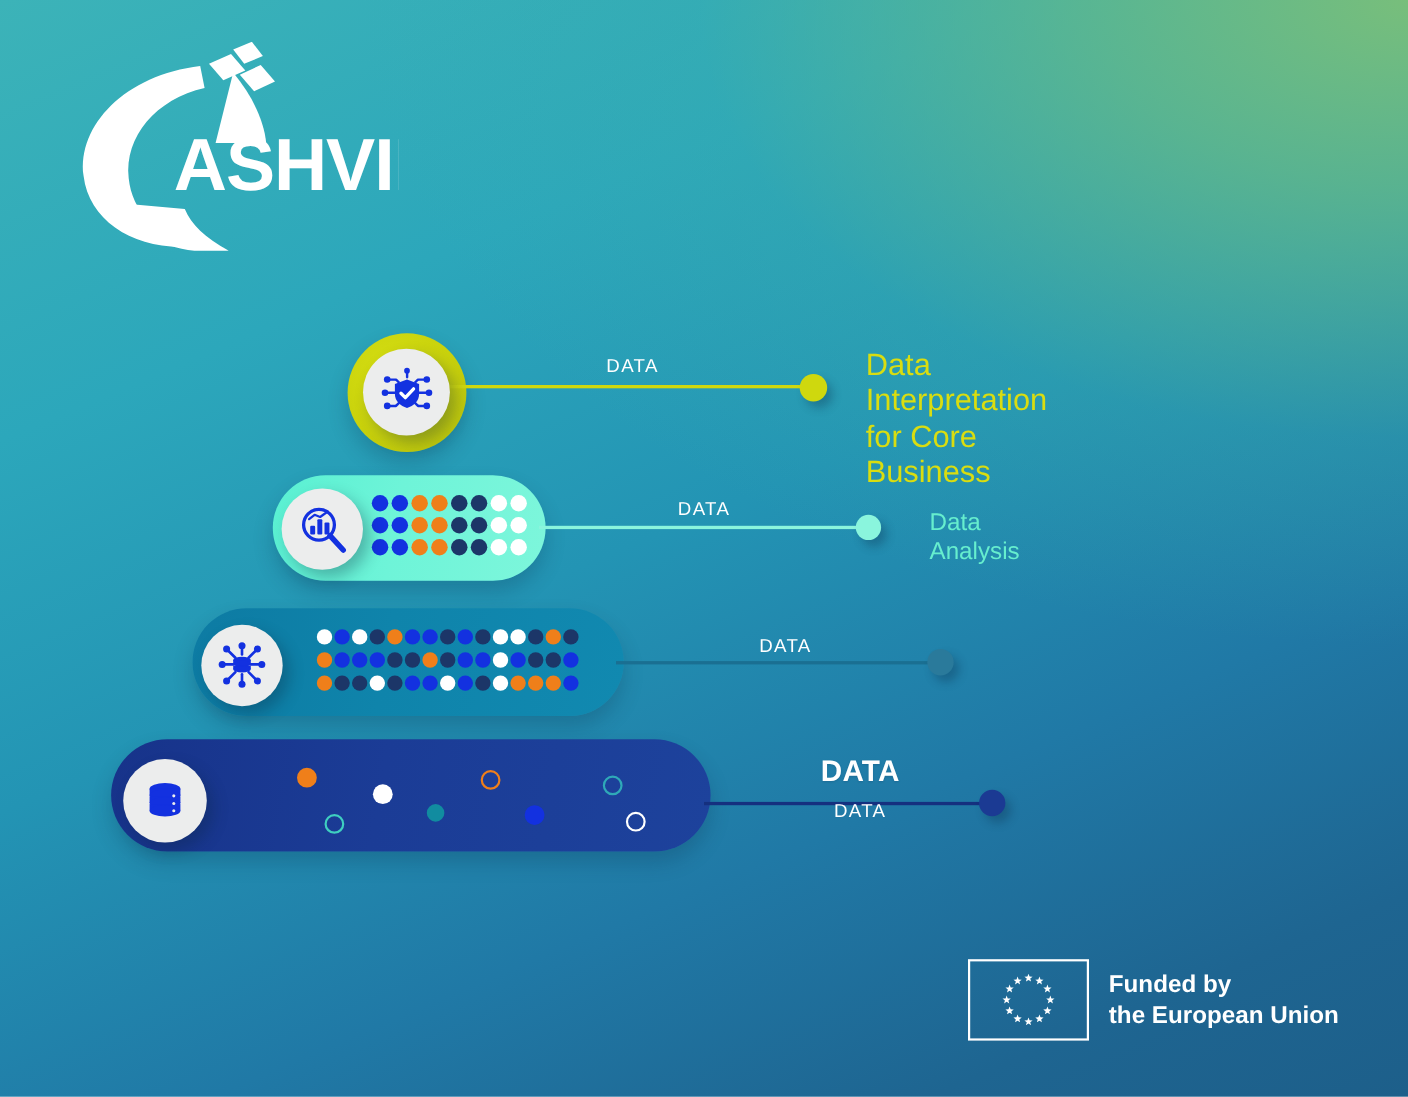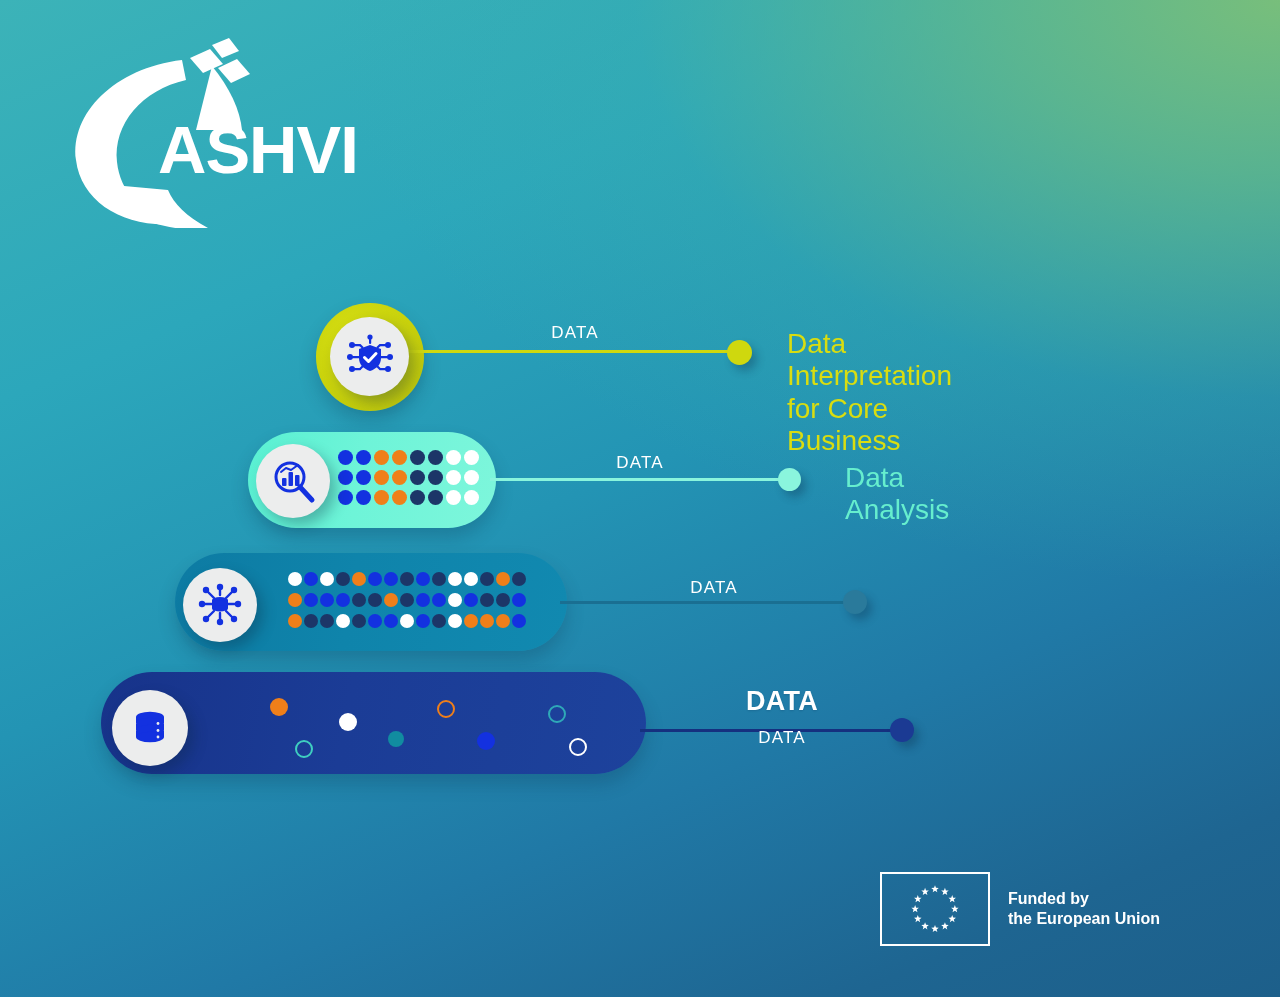--- a/index.html
+++ b/index.html
@@ -66,41 +66,41 @@
     left:316px; top:303px; width:108px; height:108px;
     border-radius:50%;
     background:radial-gradient(circle at 34% 30%, #d4dd12 0%, #c9d20c 55%, #b8c10a 100%);
   }
   #tier-confidential .icon-circle { left:330px; top:317px; width:79px; height:79px; }
   #tier-confidential .conn { left:405px; top:350px; width:330px; background:#cfd80e; }
   #tier-confidential .knob { left:727px; top:340px; width:25px; height:25px; background:#cfd80e; }
   #tier-confidential .tier-label { left:430px; top:310px; width:290px; }
   #tier-confidential .tier-label .name { font-size:29px; }
   #tier-confidential .tier-label .sub { font-size:17px; }
-  #tier-confidential .stage-label { left:787px; top:328px; font-size:28px; color:#d9dd10; }
+  #tier-confidential .stage-label { left:787px; top:316px; font-size:28px; color:#d9dd10; }
 
   
   #tier-reported .bar {
     left:248px; top:432px; width:248px; height:96px;
     background:linear-gradient(100deg, #59f0d2 0%, #6ef4d8 45%, #7df6db 100%);
   }
   #tier-reported .icon-circle { left:256px; top:444px; width:74px; height:74px; }
   #tier-reported .dotgrid {
     left:338px; top:450px;
     grid-template-columns:repeat(8, 18px);
     grid-template-rows:repeat(3, 20px);
     column-gap:0px; row-gap:0px;
   }
   #tier-reported .dot { width:15px; height:15px; }
   #tier-reported .conn { left:490px; top:478px; width:296px; background:#8af5dd; }
   #tier-reported .knob { left:778px; top:468px; width:23px; height:23px; background:#8af5dd; }
   #tier-reported .tier-label { left:500px; top:440px; width:280px; }
   #tier-reported .tier-label .name { font-size:27px; }
   #tier-reported .tier-label .sub { font-size:17px; }
-  #tier-reported .stage-label { left:845px; top:462px; font-size:28px; color:#66eece; }
+  #tier-reported .stage-label { left:845px; top:462px; font-size:22px; color:#66eece; }
 
   
   #tier-raw .bar {
     left:175px; top:553px; width:392px; height:98px;
     background:linear-gradient(100deg, #0d7ba3 0%, #0f84ab 45%, #1189b0 100%);
   }
   #tier-raw .icon-circle { left:183px; top:568px; width:74px; height:74px; }
   #tier-raw .dotgrid {
     left:288px; top:572px;
     grid-template-columns:repeat(15, 16px);
@@ -126,21 +126,21 @@
   #tier-meta .knob { left:890px; top:718px; width:24px; height:24px; background:#1b3a93; }
   #tier-meta .tier-label { left:646px; top:688px; width:272px; }
   #tier-meta .tier-label .name { font-size:27px; }
   #tier-meta .tier-label .sub { font-size:17px; }
   #tier-meta .stage-label { left:950px; top:714px; font-size:29px; color:#1a2f83; }
 
   
   #eu-badge { position:absolute; left:880px; top:872px; display:flex; align-items:center; gap:18px; }
   #eu-flag { width:110px; height:74px; border:2px solid #ffffff; position:relative; }
   #eu-flag svg { display:block; width:100%; height:100%; }
-  #eu-text { color:#ffffff; font-weight:bold; font-size:16px; line-height:1.28; white-space:pre-line; }
+  #eu-text { color:#ffffff; font-weight:bold; font-size:22px; line-height:1.28; white-space:pre-line; }
 </style>
 </head>
 <body>
 
 <div id="logo">
   <svg viewBox="0 0 300 190" xmlns="http://www.w3.org/2000/svg">
     <g fill="#ffffff">
 
       <path d="M120 22 C 52 30, 8 76, 14 122 C 19 164, 62 190, 112 186
                C 80 176, 58 154, 55 124 C 51 86, 80 52, 124 42 Z"></path>

